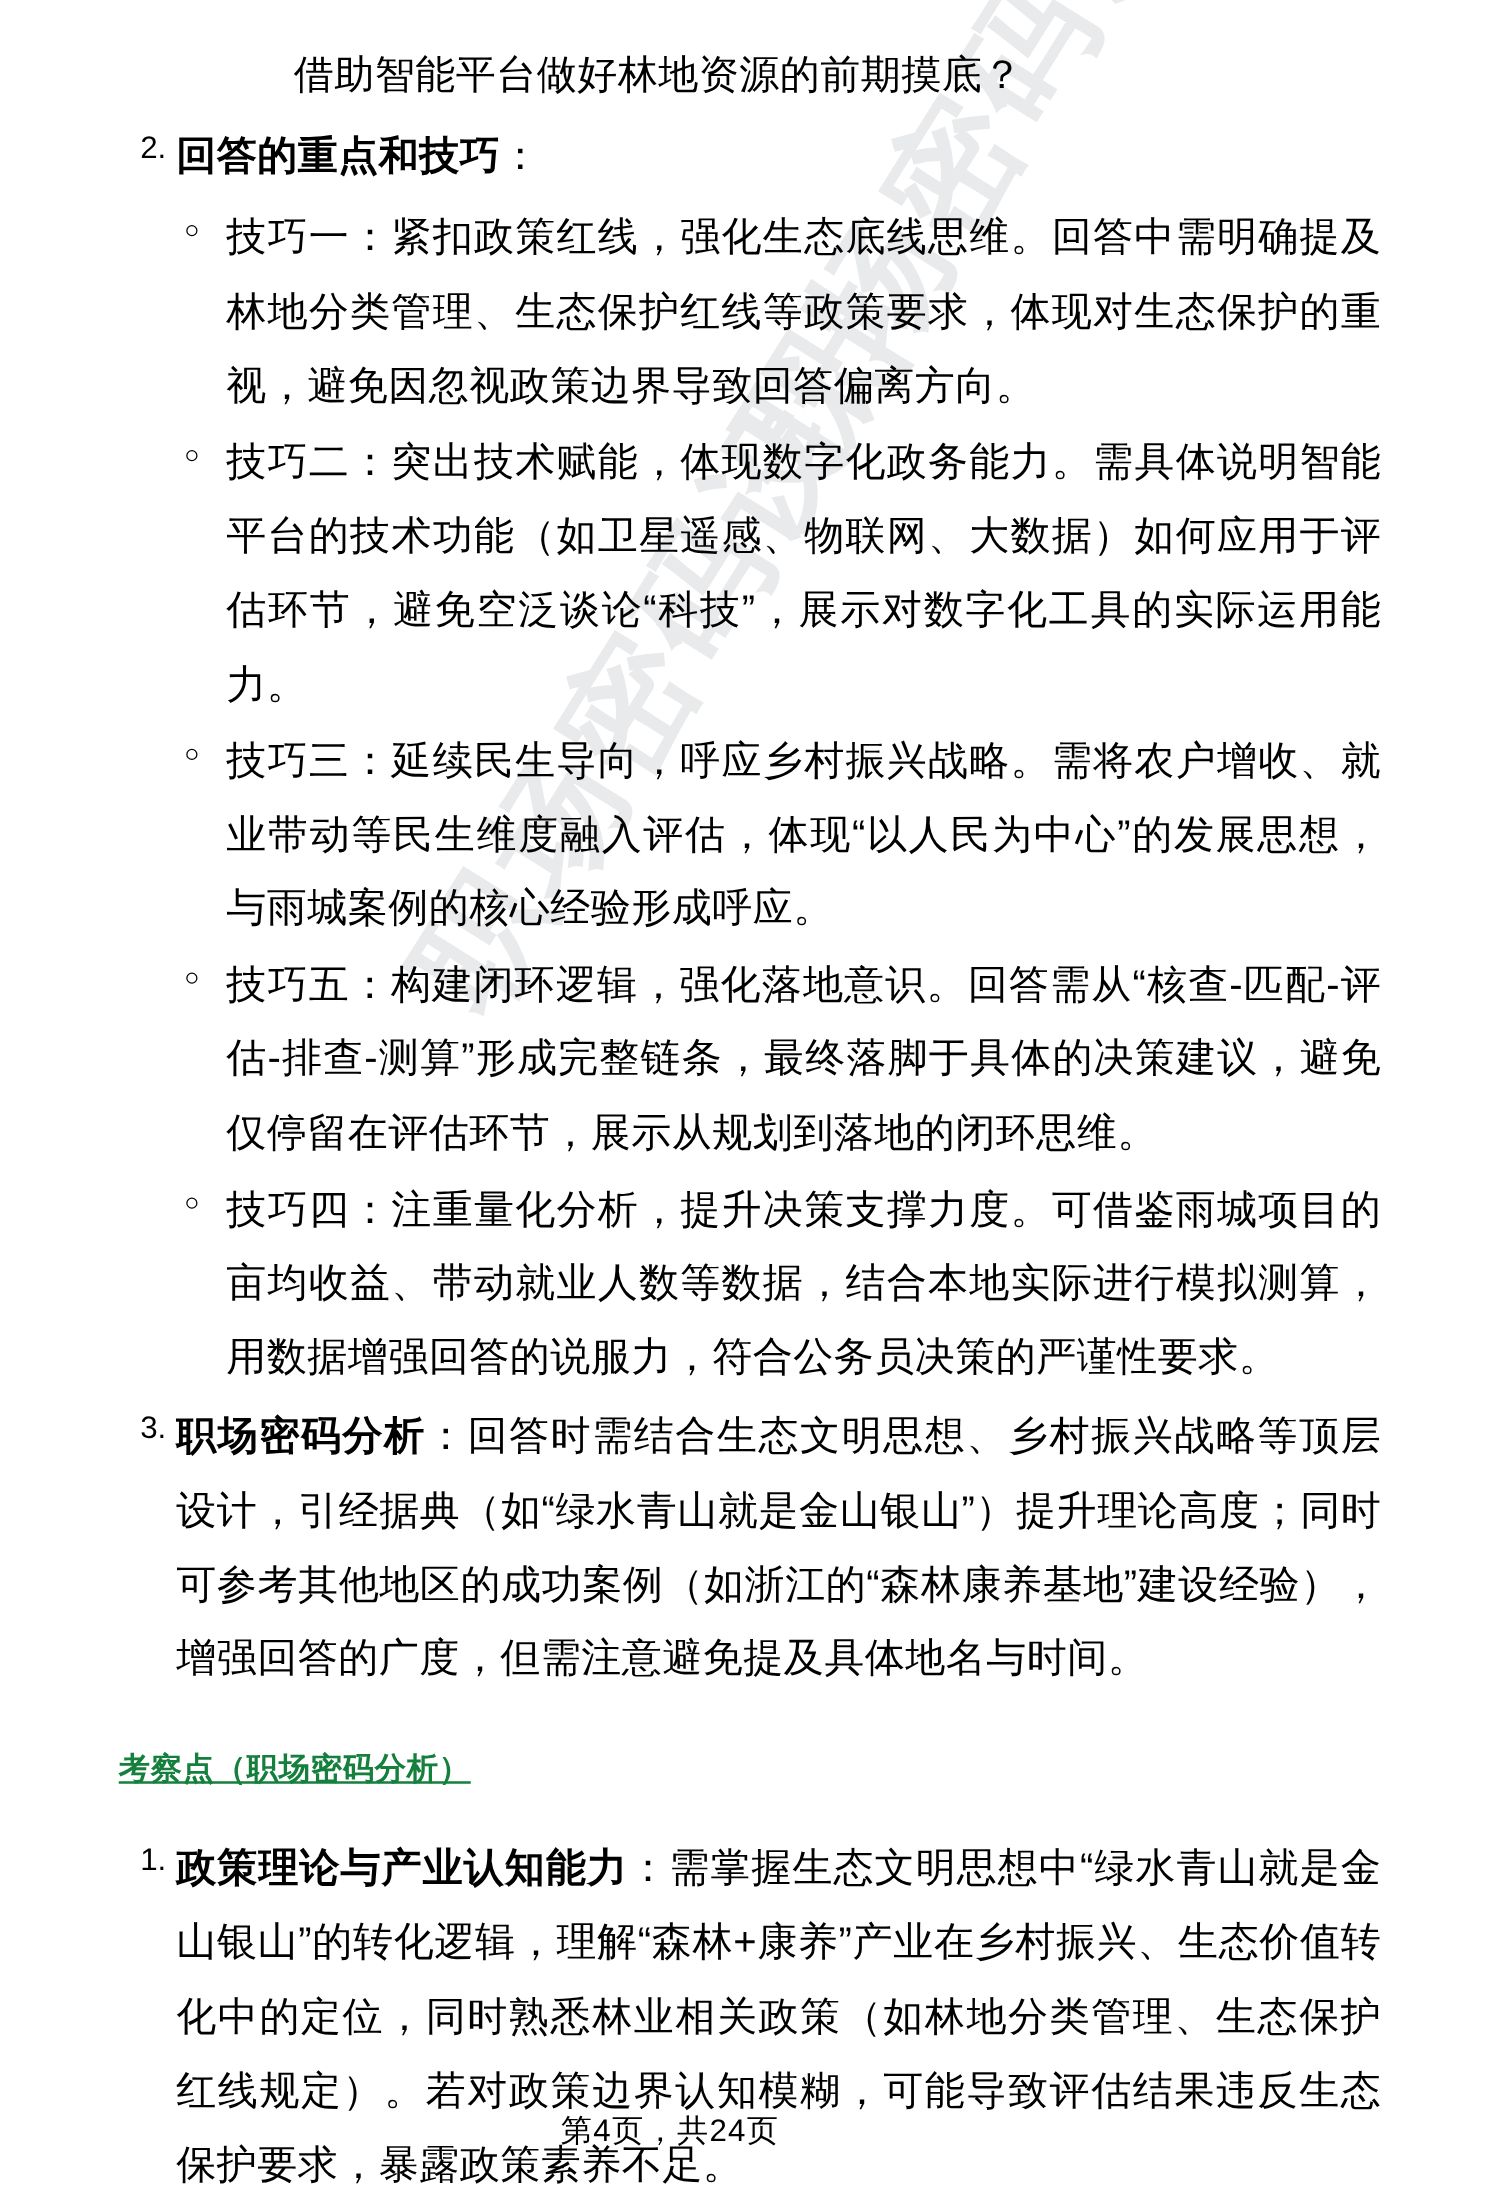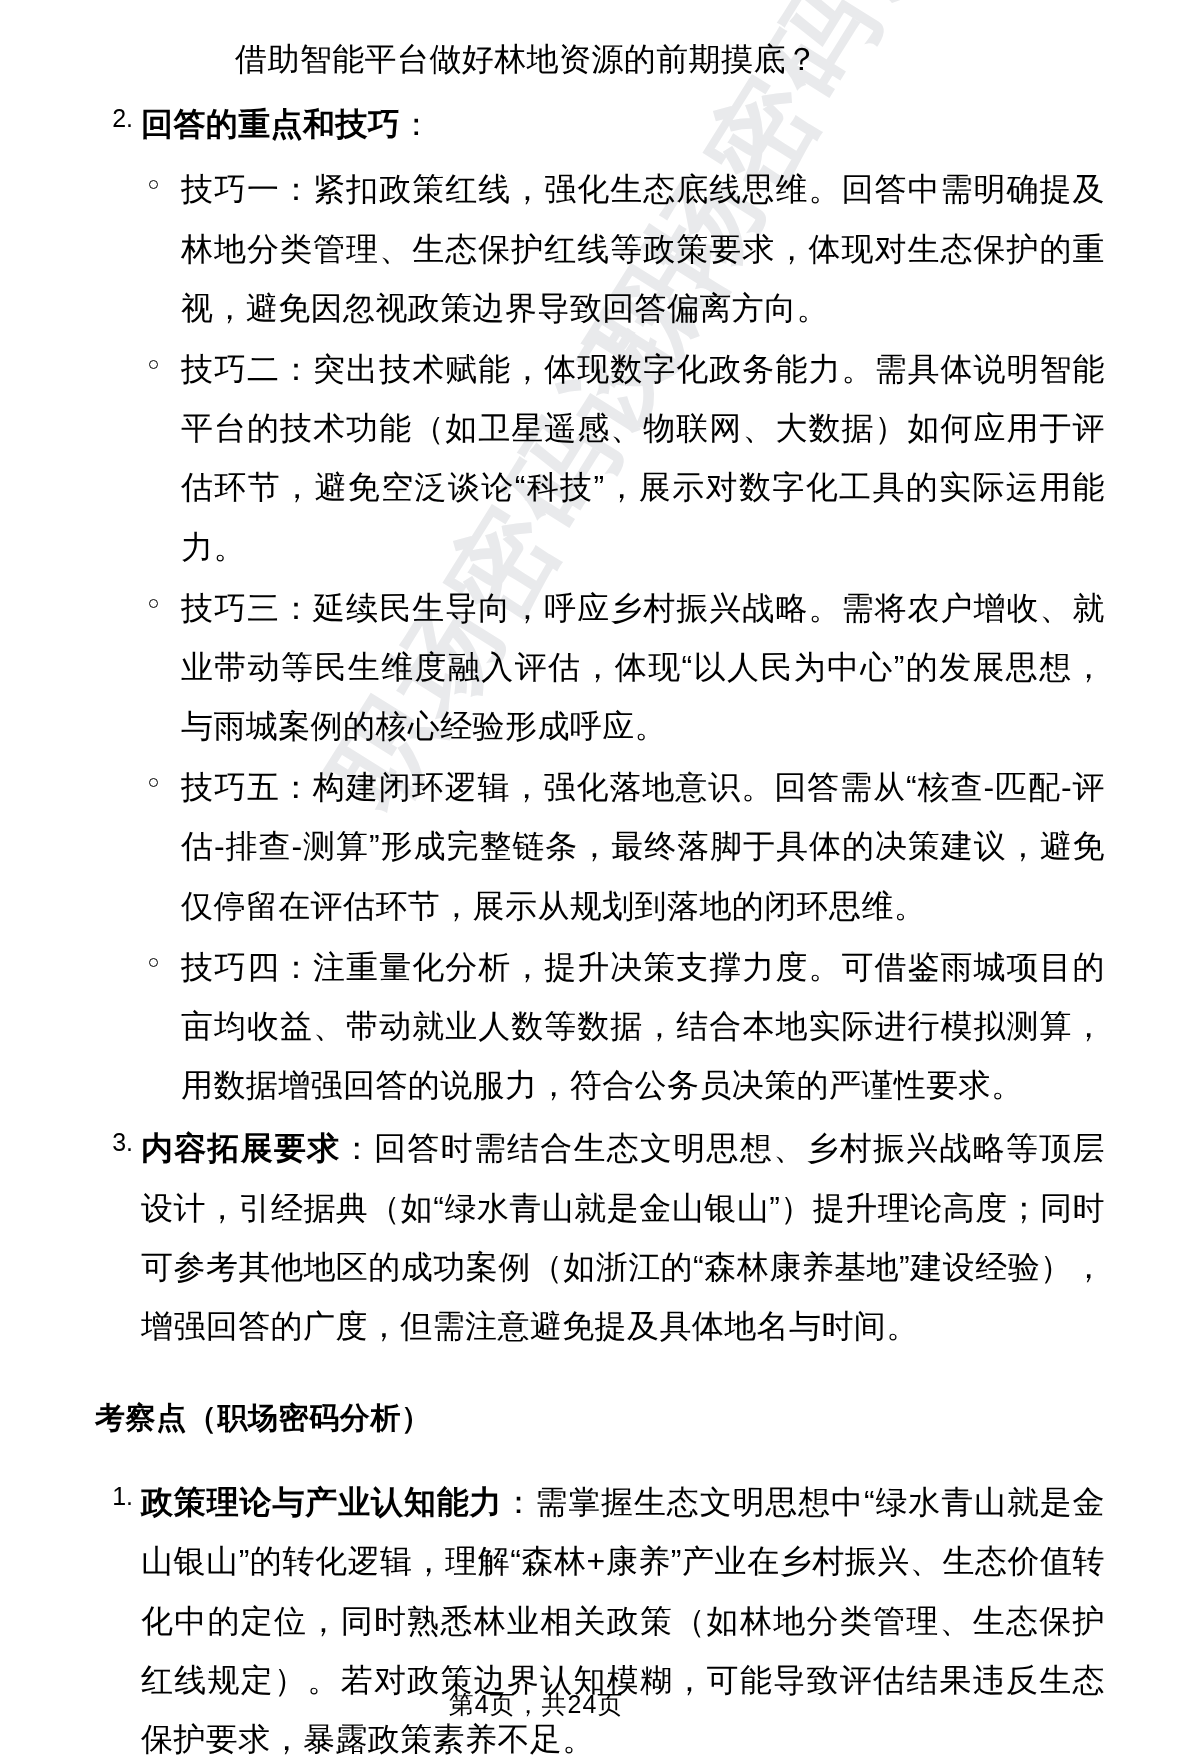--- a/index.html
+++ b/index.html
@@ -102,25 +102,26 @@
   }
 
   .lead-para {
     font-size: 32px;
     line-height: 1.85;
     letter-spacing: 0.4px;
     margin: 0 0 6px 140px;
   }
 
   .section-heading {
-    font-size: 30px;
+    font-size: 25px;
     font-weight: 700;
-    color: #000000;
+    color: #15803d;
     letter-spacing: 0.6px;
     margin: 42px 0 34px 0;
+    text-decoration: underline;
   }
 
   .footer {
     position: absolute;
     left: 0;
     bottom: 34px;
     width: 1072px;
     text-align: center;
     font-size: 25px;
     letter-spacing: 1px;
@@ -168,21 +169,21 @@
           </li>
           <li>
             <span class="hollow-bullet"></span>
             <div class="li-body"><span>技巧四：</span><span>注重量化分析，提升决策支撑力度。可借鉴雨城项目的亩均收益、带动就业人数等数据，结合本地实际进行模拟测算，用数据增强回答的说服力，符合公务员决策的严谨性要求。</span></div>
           </li>
         </ul>
       </li>
 
       <li>
         <span class="marker">3.</span>
-        <div class="li-body"><span class="bold">内容拓展要求</span><span>：</span><span>回答时需结合生态文明思想、乡村振兴战略等顶层设计，引经据典（如“绿水青山就是金山银山”）提升理论高度；同时可参考其他地区的成功案例（如浙江的“森林康养基地”建设经验），增强回答的广度，但需注意避免提及具体地名与时间。</span></div>
+        <div class="li-body"><span class="bold">职场密码分析</span><span>：</span><span>回答时需结合生态文明思想、乡村振兴战略等顶层设计，引经据典（如“绿水青山就是金山银山”）提升理论高度；同时可参考其他地区的成功案例（如浙江的“森林康养基地”建设经验），增强回答的广度，但需注意避免提及具体地名与时间。</span></div>
       </li>
 
     </ol>
 
     <div class="section-heading">考察点（职场密码分析）</div>
 
     <ol class="lv1">
       <li>
         <span class="marker">1.</span>
         <div class="li-body"><span class="bold">政策理论与产业认知能力</span><span>：</span><span>需掌握生态文明思想中“绿水青山就是金山银山”的转化逻辑，理解“森林+康养”产业在乡村振兴、生态价值转化中的定位，同时熟悉林业相关政策（如林地分类管理、生态保护红线规定）。若对政策边界认知模糊，可能导致评估结果违反生态保护要求，暴露政策素养不足。</span></div>

